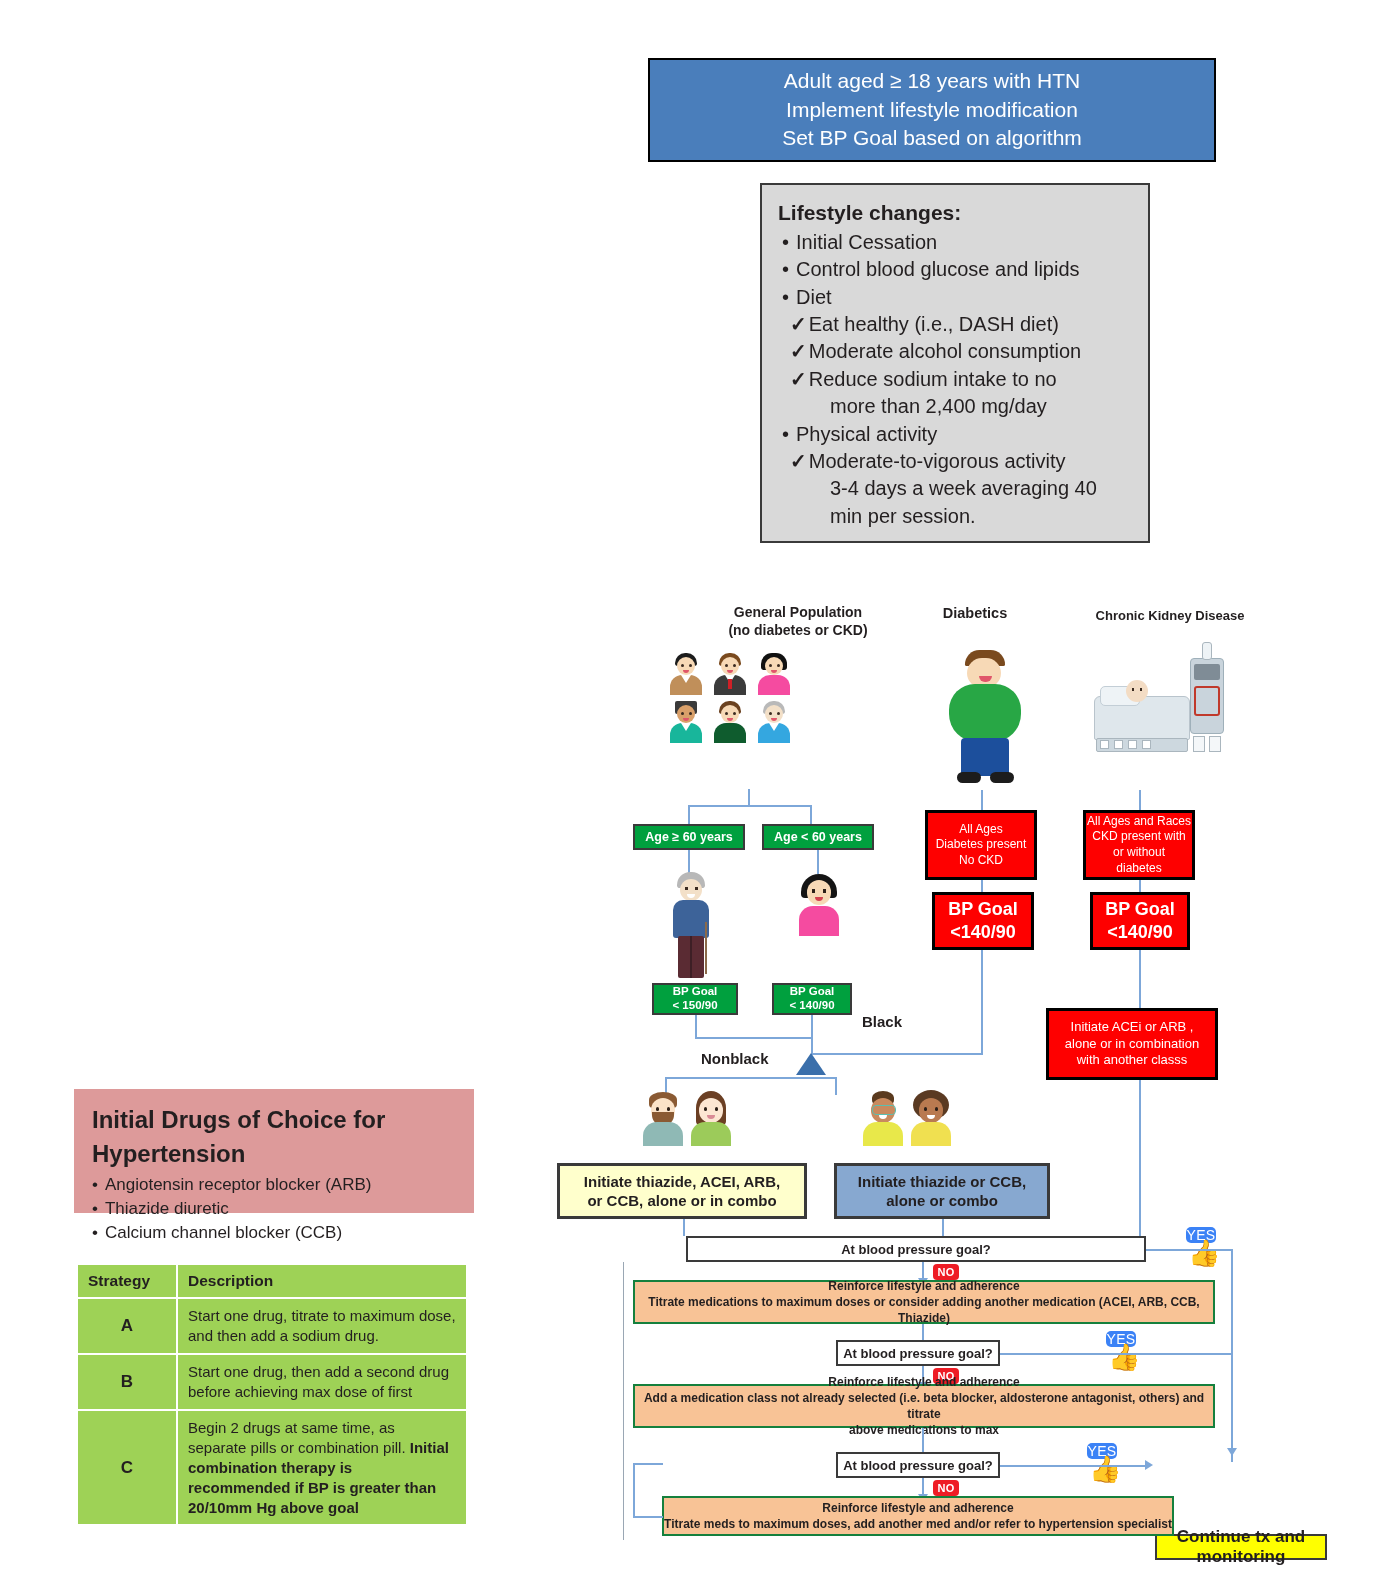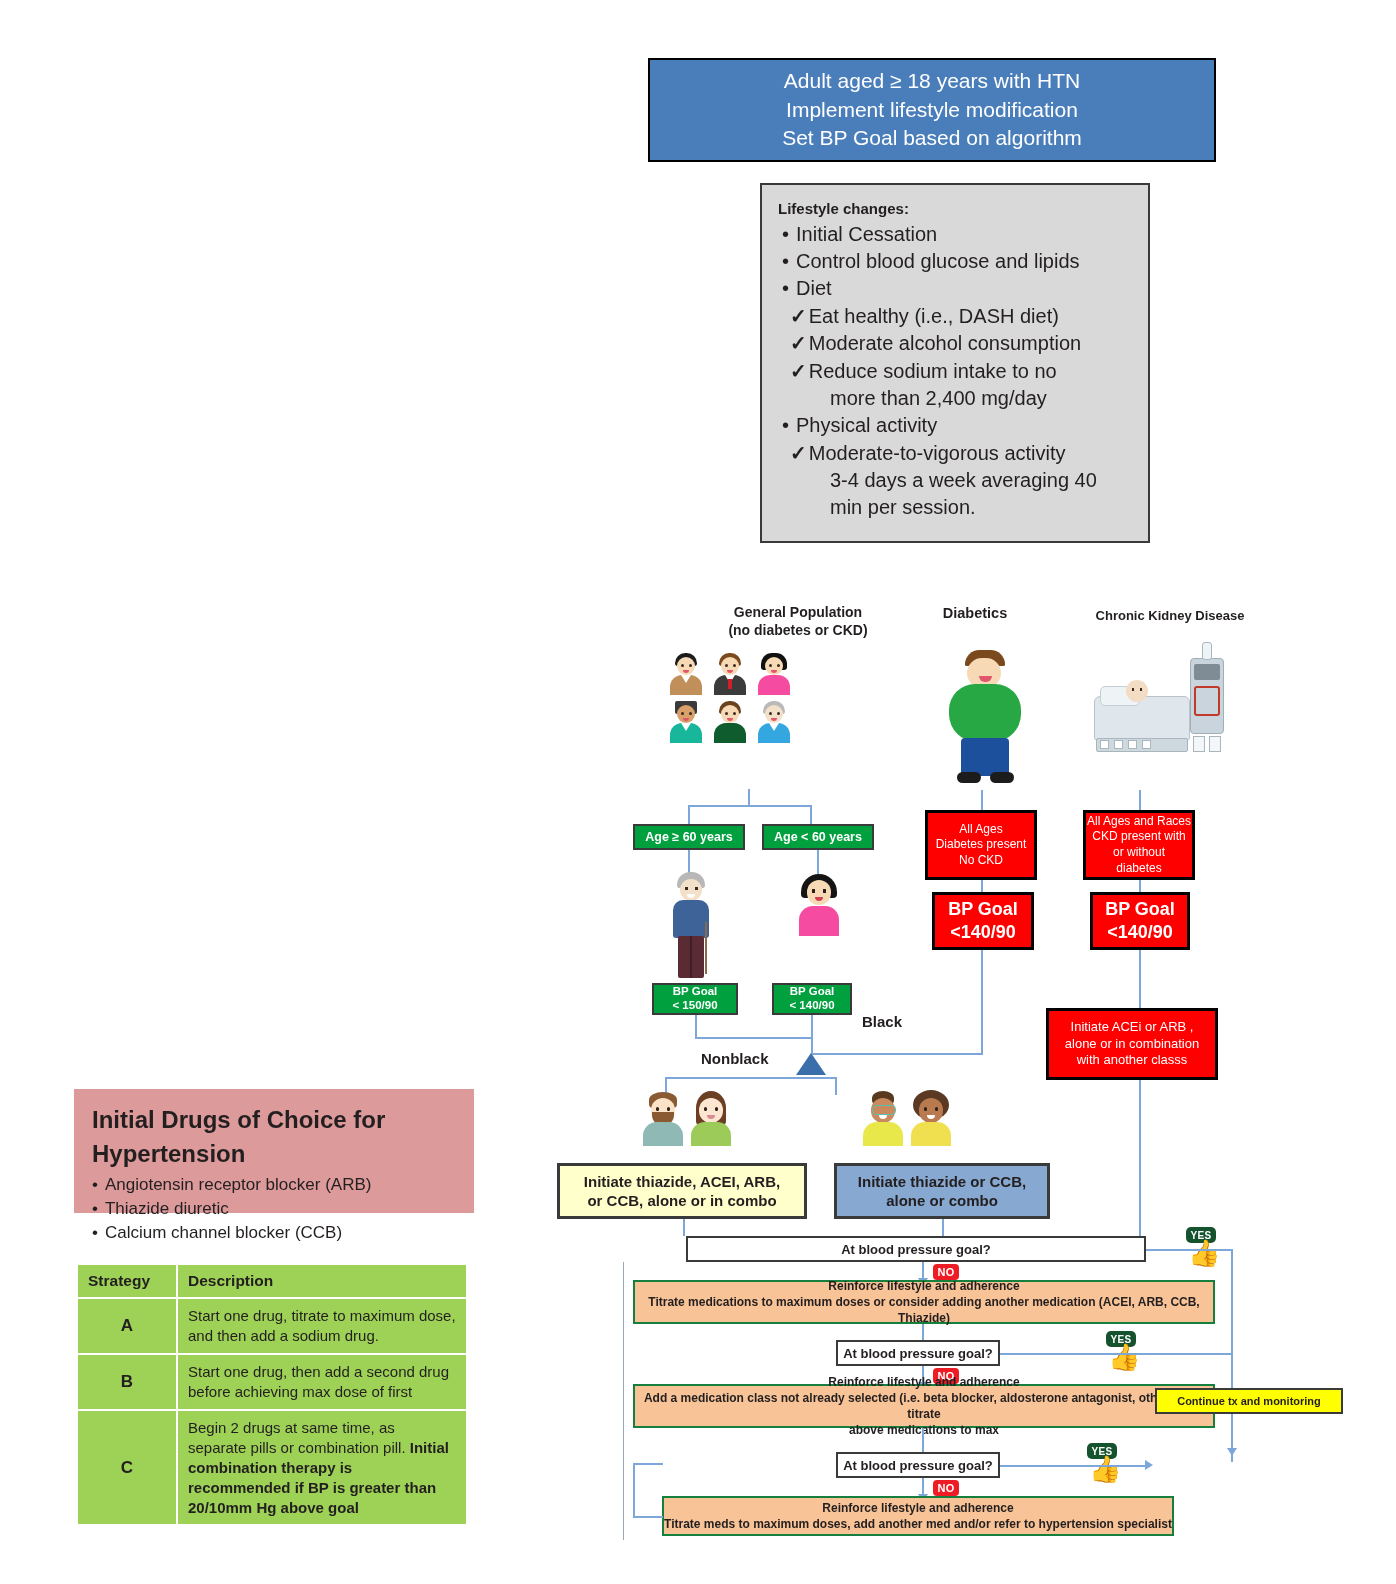--- a/index.html
+++ b/index.html
@@ -13,21 +13,21 @@
     display:flex;flex-direction:column;align-items:center;justify-content:center;
     color:#fff;font-size:21px;line-height:1.35;
   }
 
   
   .lifestyle-box{
     left:760px;top:183px;width:390px;height:360px;
     background:#d9d9d9;border:2px solid #3a3a3a;
     padding:14px 16px 0 16px;font-size:20px;line-height:1.37;
   }
-  .lifestyle-box .ls-title{font-weight:bold;font-size:15px;margin-bottom:1px;}
+  .lifestyle-box .ls-title{font-weight:bold;font-size:21px;margin-bottom:1px;}
   .lifestyle-box .bullet{padding-left:4px;}
   .lifestyle-box .bullet:before{content:"\2022";margin-right:7px;}
   .lifestyle-box .check{padding-left:32px;text-indent:-20px;}
   .lifestyle-box .check:before{content:"\2713";margin-right:2px;font-weight:bold;}
   .lifestyle-box .cont{padding-left:52px;}
 
   
   .col-head{font-weight:bold;text-align:center;line-height:1.25;}
 
   
@@ -73,21 +73,21 @@
   .arrow-d{width:0;height:0;border-left:5px solid transparent;border-right:5px solid transparent;border-top:8px solid #7da7d9;}
   .arrow-r{width:0;height:0;border-top:5px solid transparent;border-bottom:5px solid transparent;border-left:8px solid #7da7d9;}
 
   
   .tri{width:0;height:0;border-left:15px solid transparent;border-right:15px solid transparent;border-bottom:22px solid #3a6fab;}
 
   .side-label{font-weight:bold;font-size:15px;}
 
   
   .yes-badge{
-    background:#14532d;border-radius:5px;color:#fff;font-weight:bold;font-size:10px;
+    background:#3b82f6;border-radius:5px;color:#fff;font-weight:normal;font-size:14px;
     display:flex;align-items:center;justify-content:center;letter-spacing:.3px;
   }
   .no-badge{
     background:#ee1c25;border-radius:4px;color:#fff;font-weight:bold;font-size:11px;
     display:flex;align-items:center;justify-content:center;letter-spacing:.3px;
   }
   .thumb{color:#8dc63f;font-size:26px;line-height:1;}
 
   
   .drug-box{
@@ -418,21 +418,21 @@
 
 <div class="abs white-box" style="left:836px;top:1452px;width:164px;height:26px;font-size:13px;">At blood pressure goal?</div>
 <div class="abs ln lnv" style="left:922px;top:1478px;height:18px;"></div>
 <div class="abs arrow-d" style="left:918px;top:1494px;"></div>
 <div class="abs no-badge" style="left:933px;top:1480px;width:26px;height:16px;">NO</div>
 <div class="abs yes-badge" style="left:1087px;top:1443px;width:30px;height:16px;">YES</div>
 <div class="abs thumb" style="left:1089px;top:1456px;">👍</div>
 <div class="abs ln lnh" style="left:1000px;top:1465px;width:145px;"></div>
 <div class="abs arrow-r" style="left:1145px;top:1460px;"></div>
 
-<div class="abs final-yellow" style="left:1155px;top:1388px;width:188px;height:26px;font-size:11px;">Continue tx and monitoring</div>
+<div class="abs final-yellow" style="left:1155px;top:1534px;width:172px;height:26px;font-size:17px;">Continue tx and monitoring</div>
 
 <div class="abs orange-box" style="left:662px;top:1496px;width:512px;height:40px;font-size:12px;">
   <div>Reinforce lifestyle and adherence</div>
   <div>Titrate meds to maximum doses, add another med and/or refer to hypertension specialist</div>
 </div>
 
 <div class="abs ln lnh" style="left:633px;top:1463px;width:30px;"></div>
 <div class="abs ln lnv" style="left:633px;top:1463px;height:53px;"></div>
 <div class="abs ln lnh" style="left:633px;top:1516px;width:30px;"></div>
 

